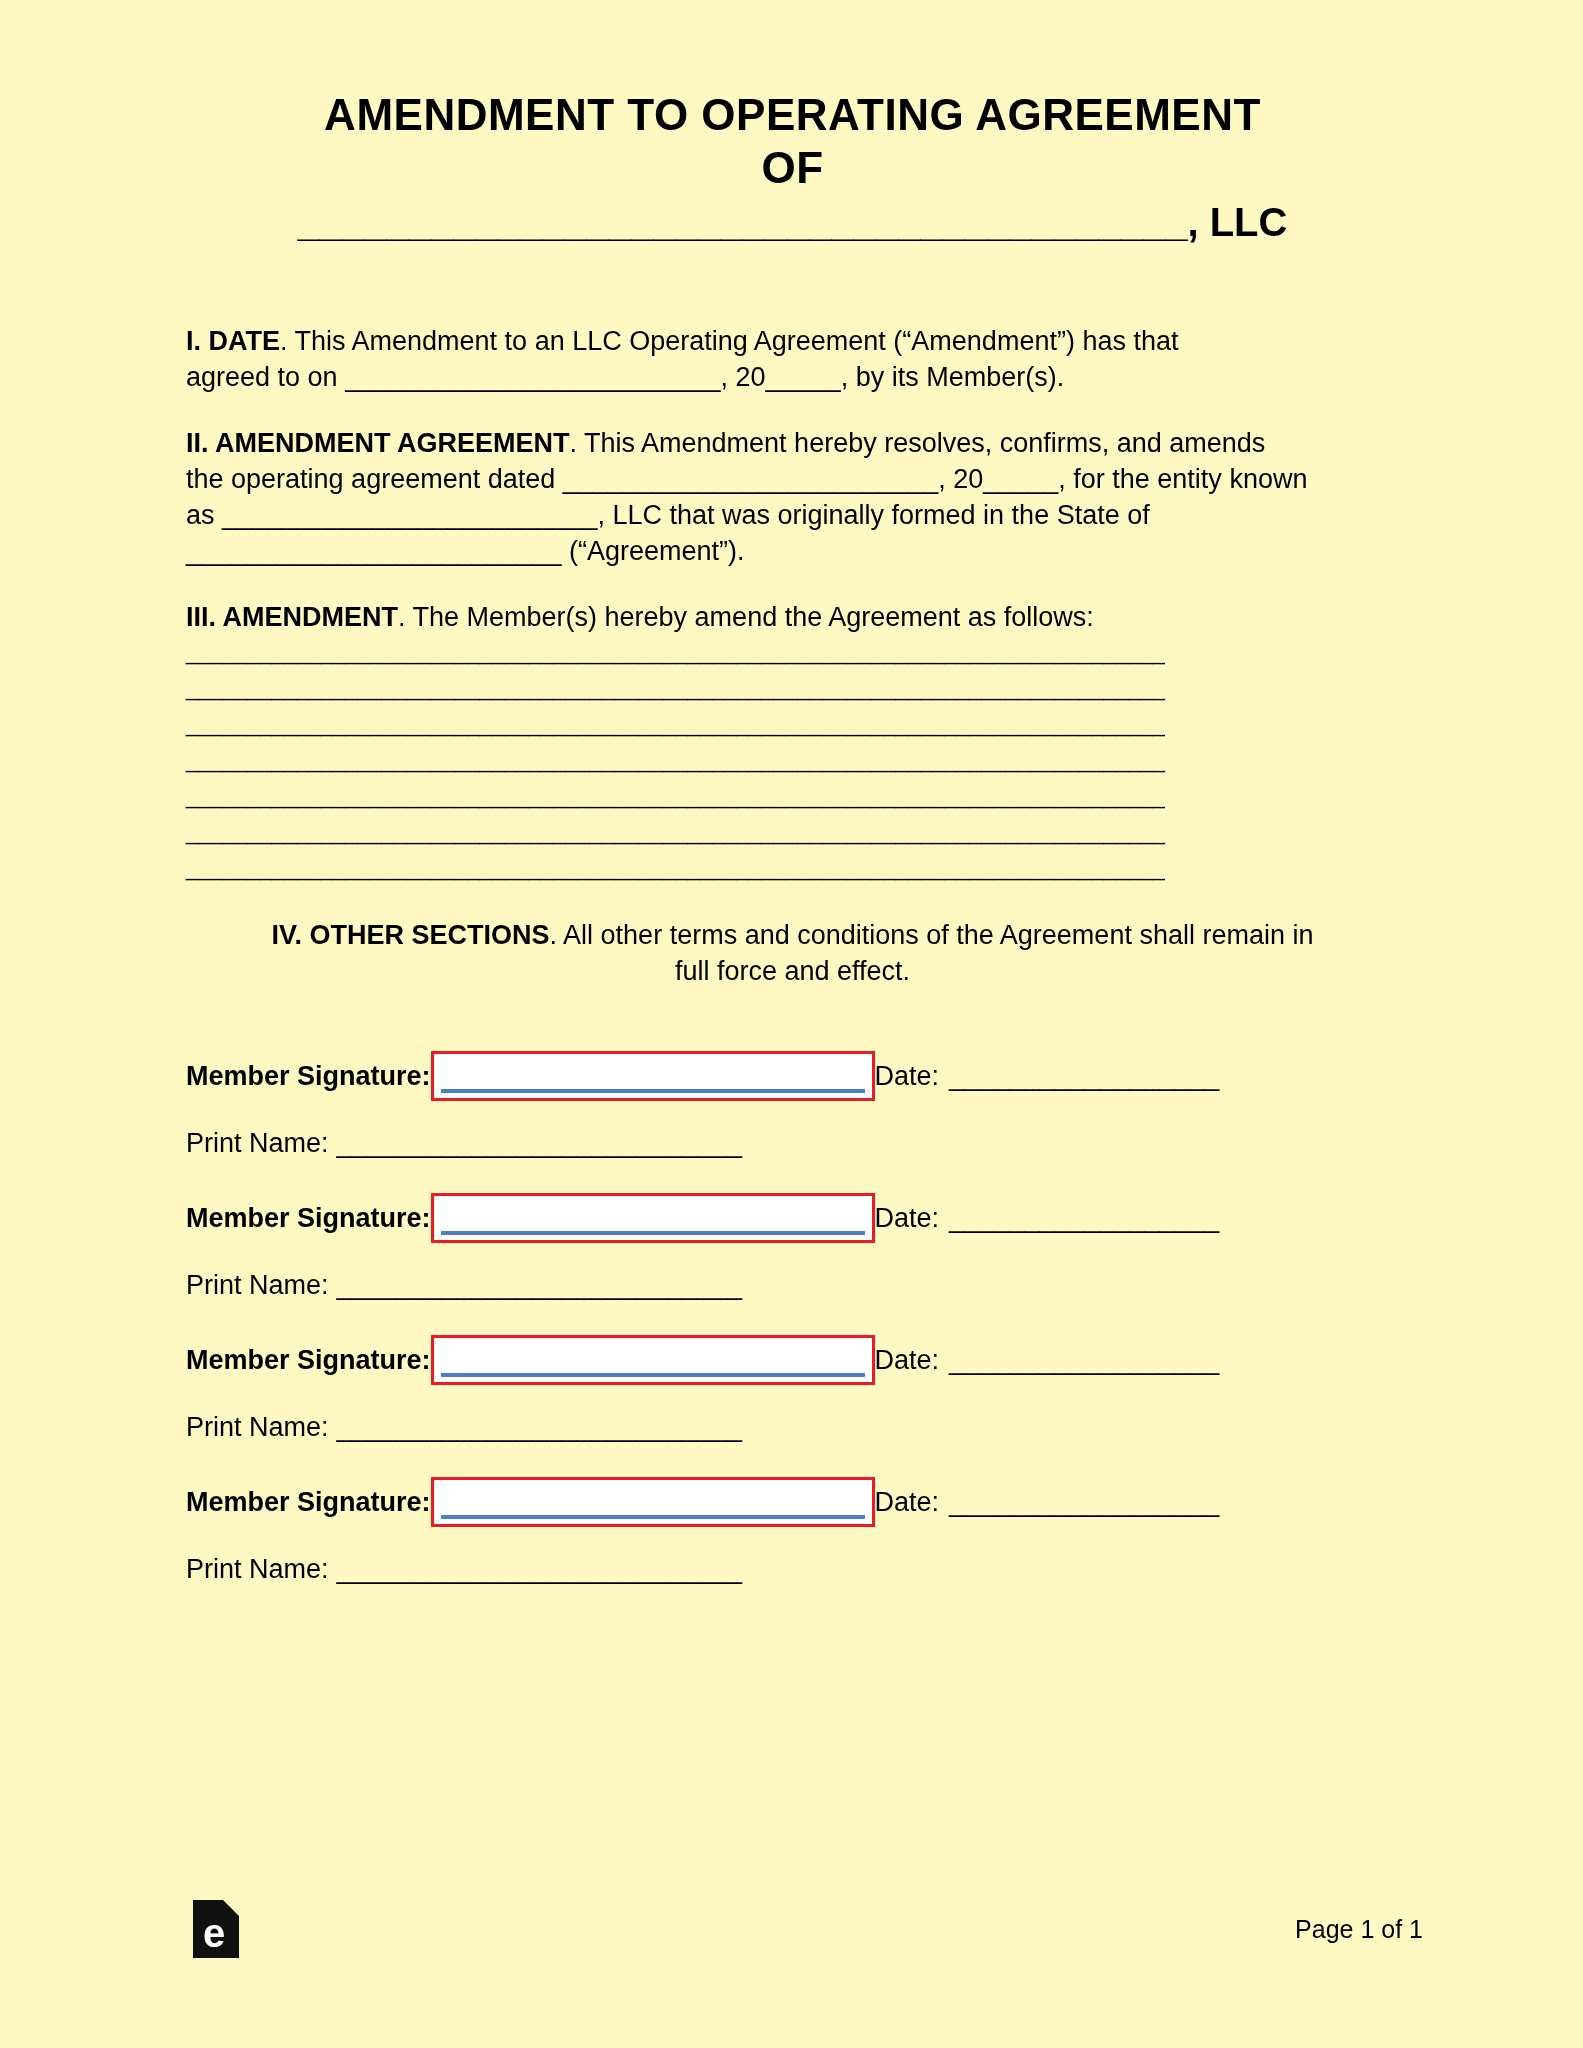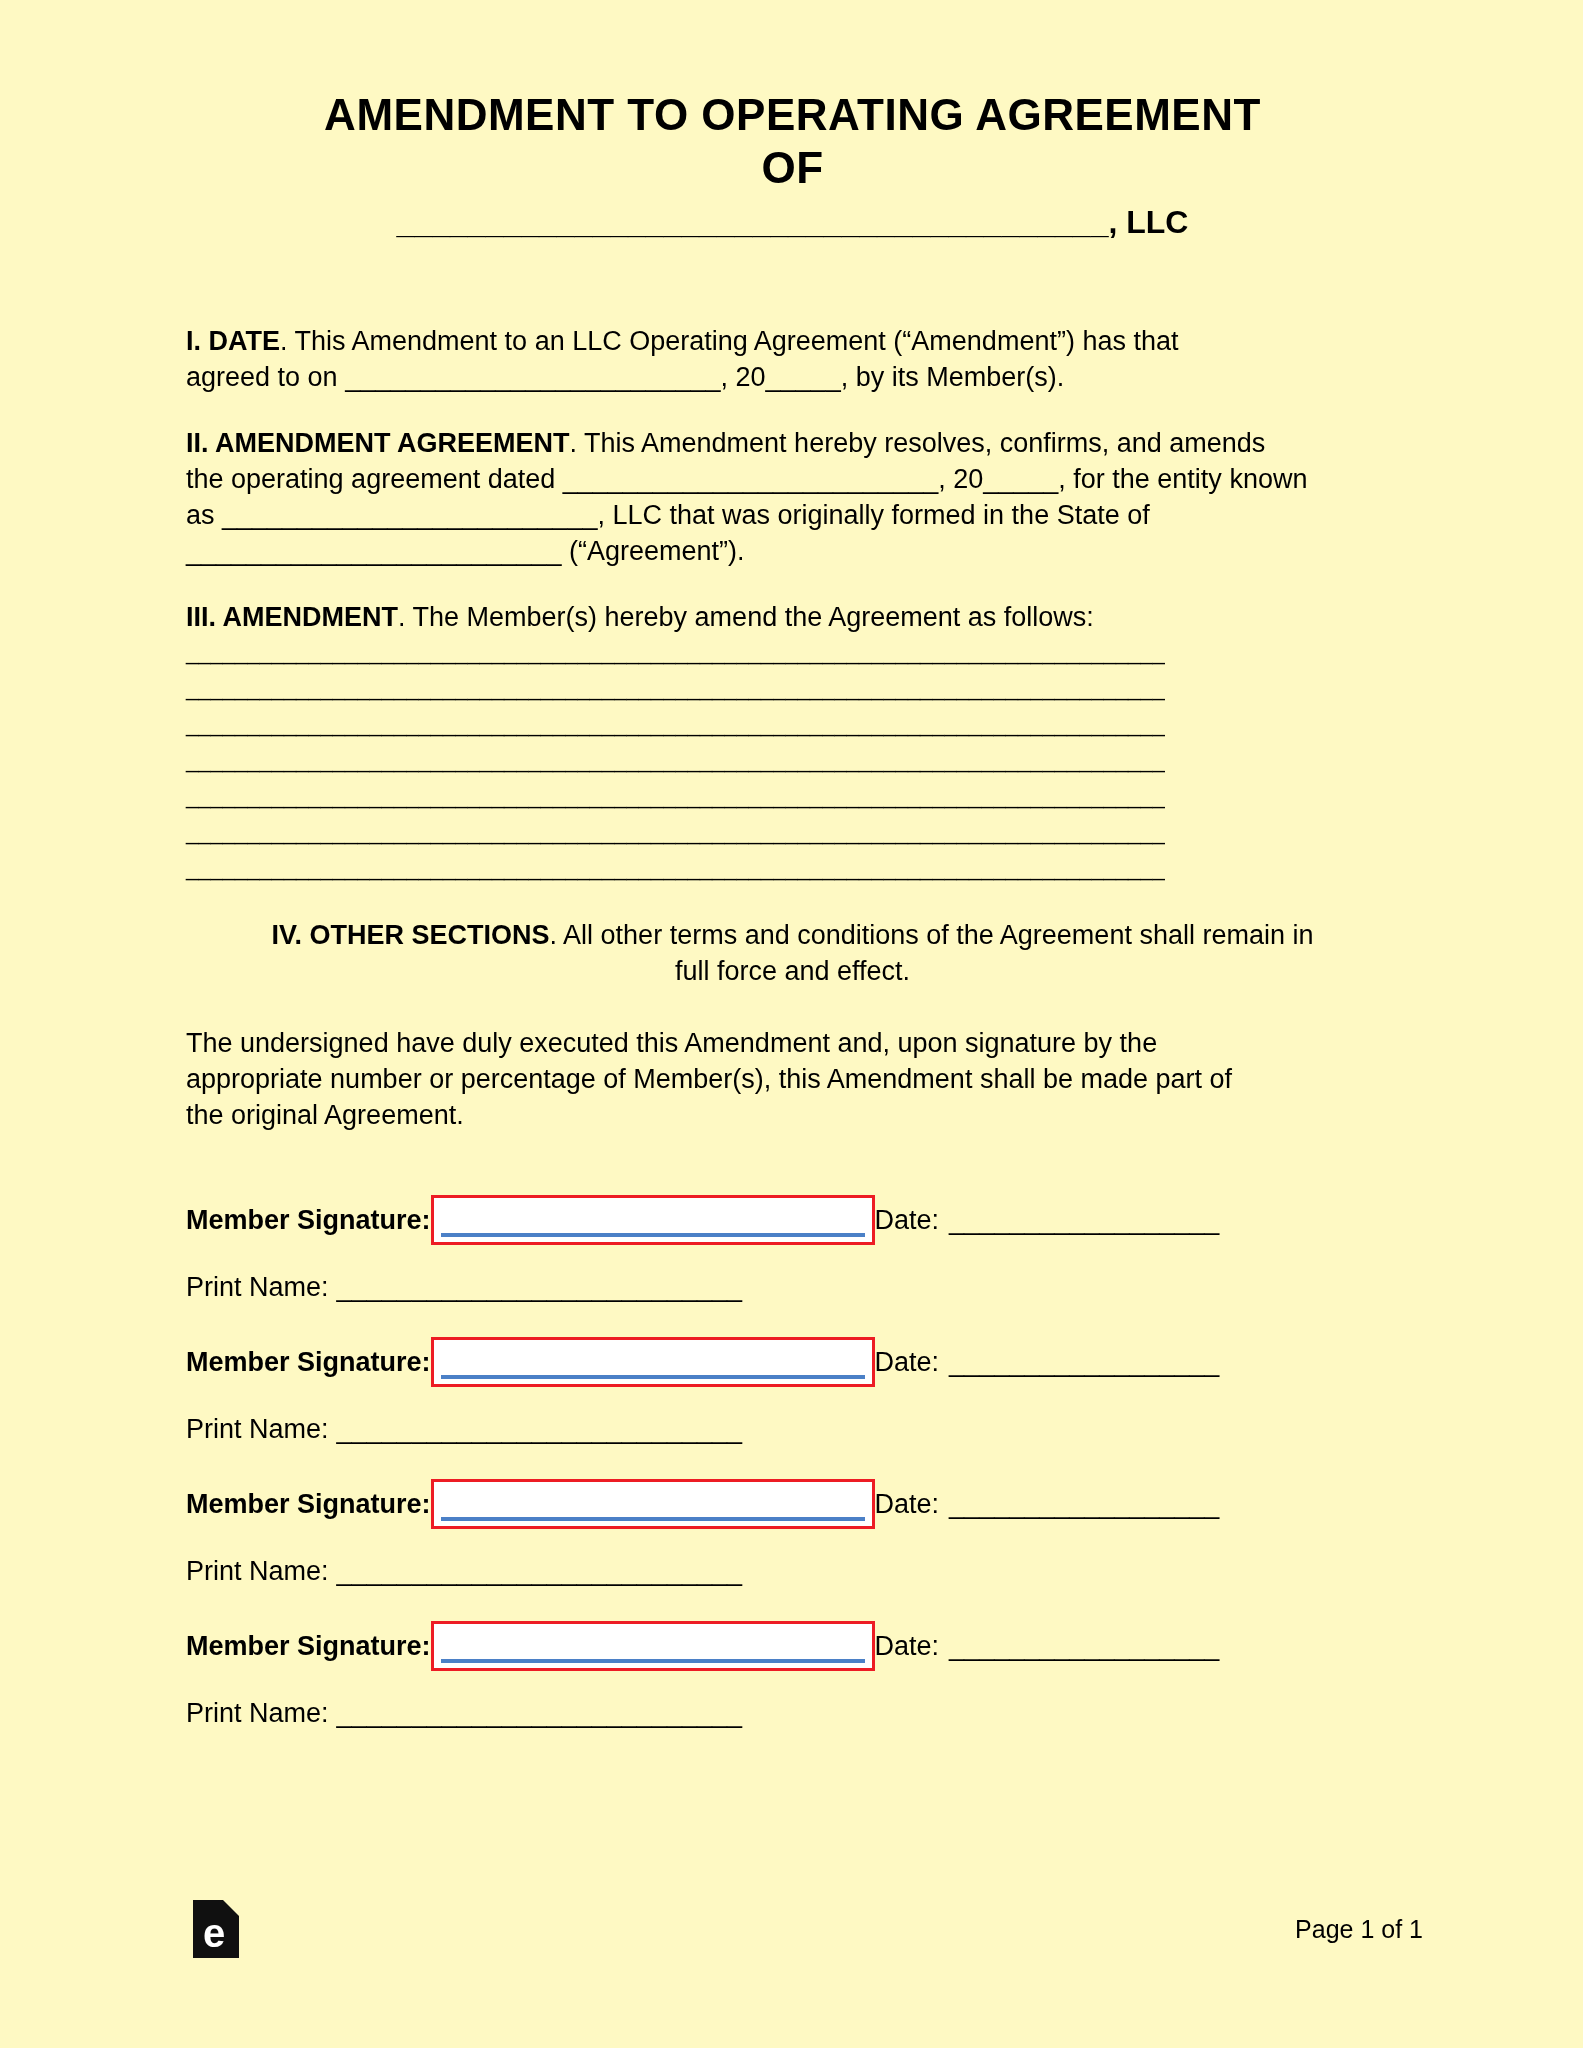--- a/index.html
+++ b/index.html
@@ -22,21 +22,21 @@
     margin-top: 88px;
     text-align: center;
     font-size: 44px;
     line-height: 53px;
     font-weight: bold;
     letter-spacing: 0.5px;
   }
   .name-line {
     margin-top: 2px;
     text-align: center;
-    font-size: 32px;
+    font-size: 40px;
     line-height: 53px;
     font-weight: bold;
     white-space: pre;
   }
   .para {
     font-size: 27px;
     line-height: 36px;
     white-space: pre;
   }
   .para .heading { font-weight: bold; }
@@ -130,23 +130,20 @@
       <div class="blank-line">________________________________________________________________________________</div>
       <div class="blank-line">________________________________________________________________________________</div>
       <div class="blank-line">________________________________________________________________________________</div>
       <div class="blank-line">________________________________________________________________________________</div>
       <div class="blank-line">________________________________________________________________________________</div>
     </div>
 
     <div class="para sec-4"><span class="heading">IV. OTHER SECTIONS</span><span>. All other terms and conditions of the Agreement shall remain in
 full force and effect.</span></div>
 
-    <div class="para exec">The undersigned have duly executed this Amendment and, upon signature by the
-appropriate number or percentage of Member(s), this Amendment shall be made part of
-the original Agreement.</div>
 
     <div class="sig-area">
 
       <div class="sig-block">
         <div class="sig-row">
           <span class="sig-label">Member Signature:</span>
           <div class="sig-field">
             <div class="sig-underline"></div>
           </div>
           <span class="date-label">Date:</span>

